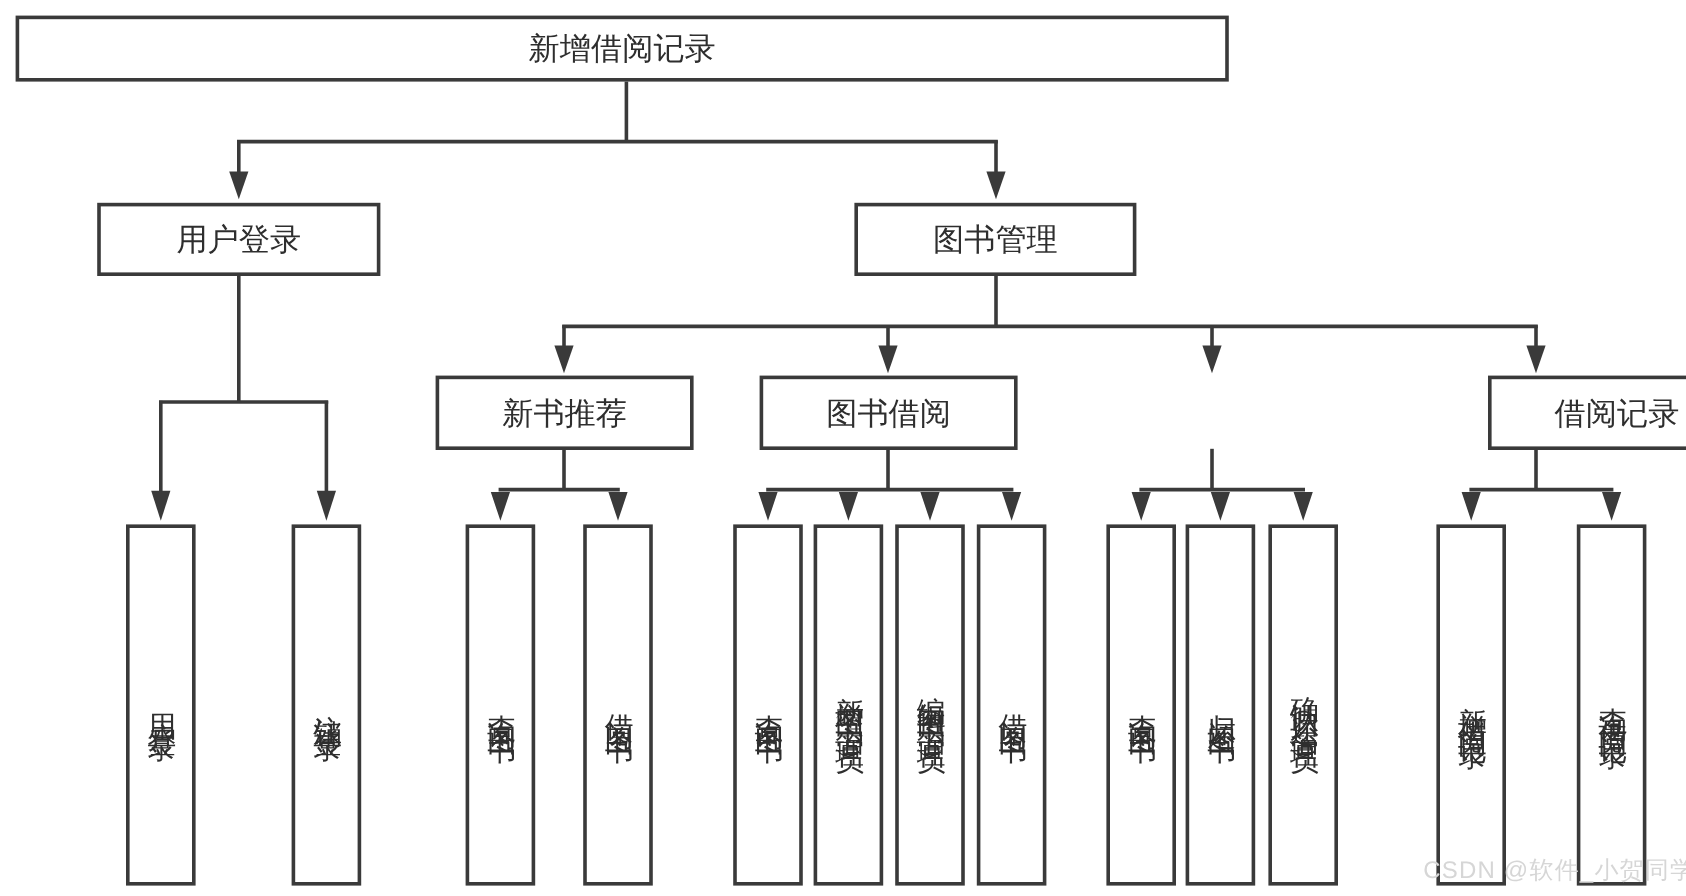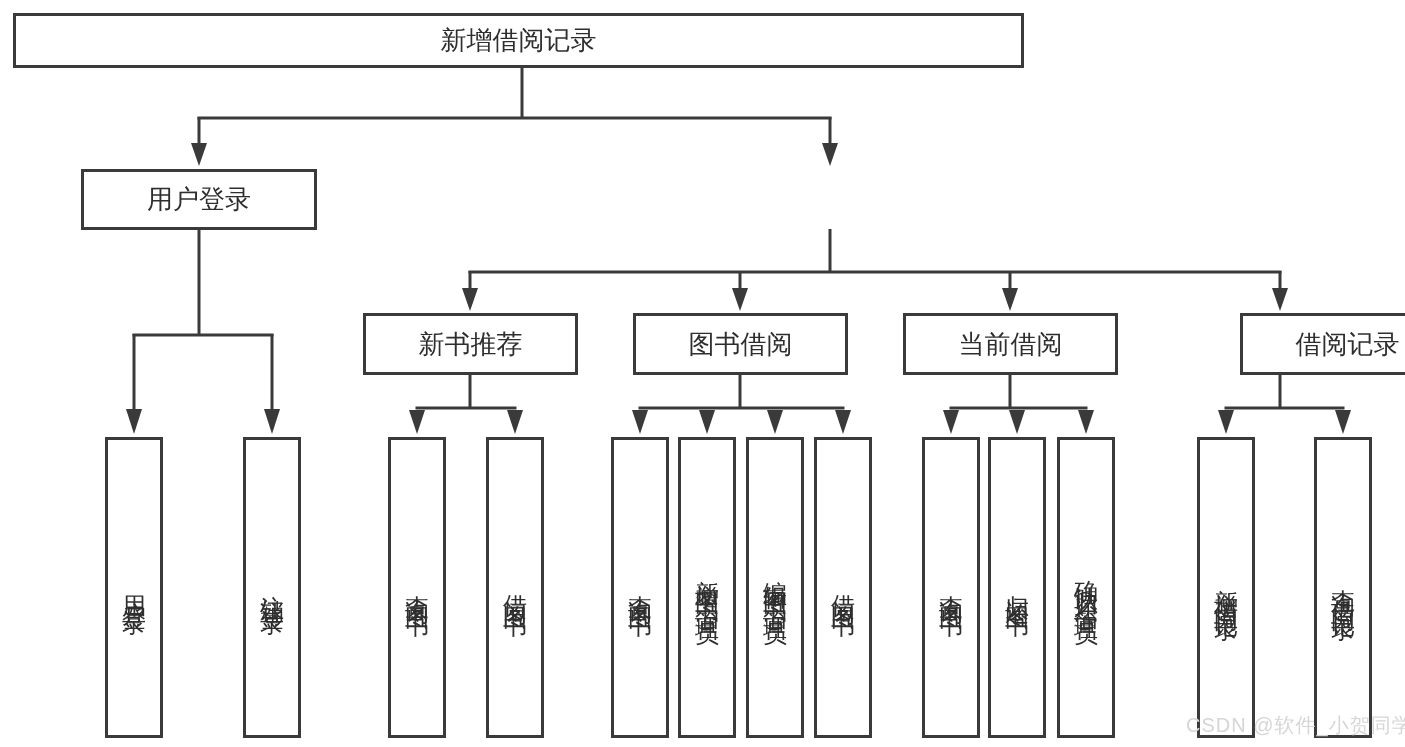--- a/index.html
+++ b/index.html
@@ -114,29 +114,29 @@
     </g>
   </svg>
 
   <div class="node node-root">
     <span>新增借阅记录</span>
   </div>
 
   <div class="node node-l2" style="left:81px;width:236px;">
     <span>用户登录</span>
   </div>
+  <div class="node node-l2" style="left:712px;width:235px;">
+    <span>图书管理</span>
+  </div>
 
   <div class="node node-l3" style="left:363px;">
     <span>新书推荐</span>
   </div>
   <div class="node node-l3" style="left:633px;">
     <span>图书借阅</span>
-  </div>
-  <div class="node node-l3" style="left:903px;">
-    <span>当前借阅</span>
   </div>
   <div class="node node-l3" style="left:1240px;">
     <span>借阅记录</span>
   </div>
 
   <div class="node leaf" style="left:105px;">
     <span>用户登录</span>
   </div>
   <div class="node leaf" style="left:243px;">
     <span>注销登录</span>

